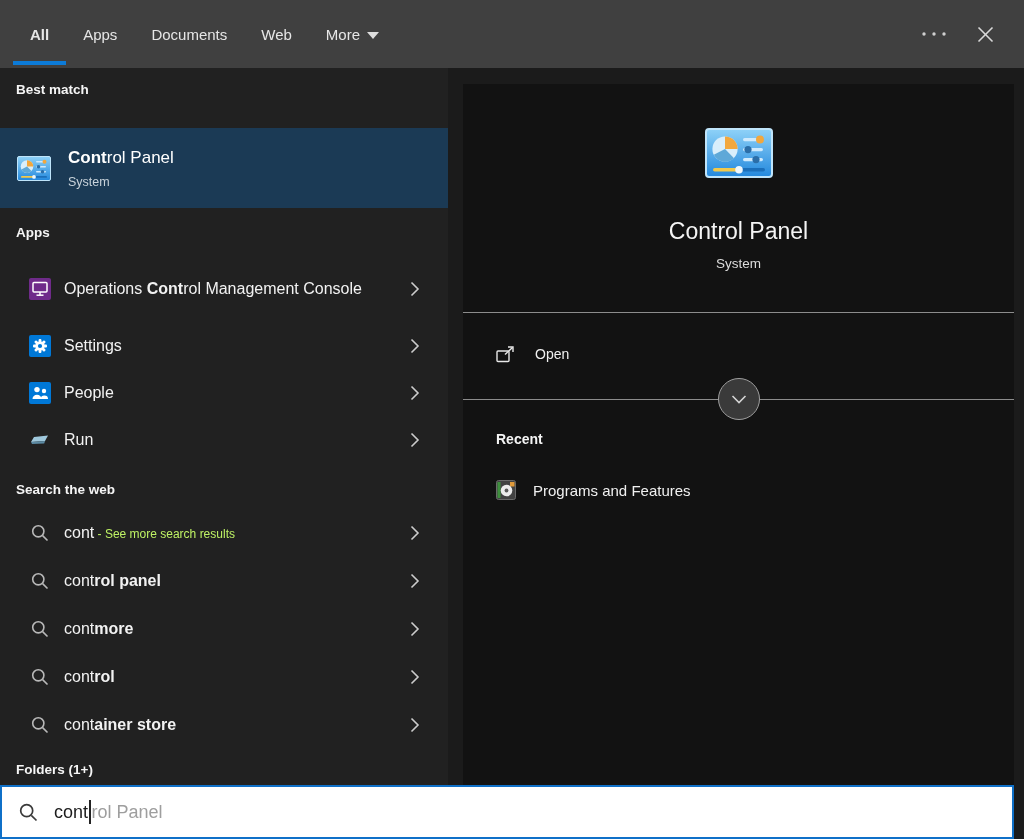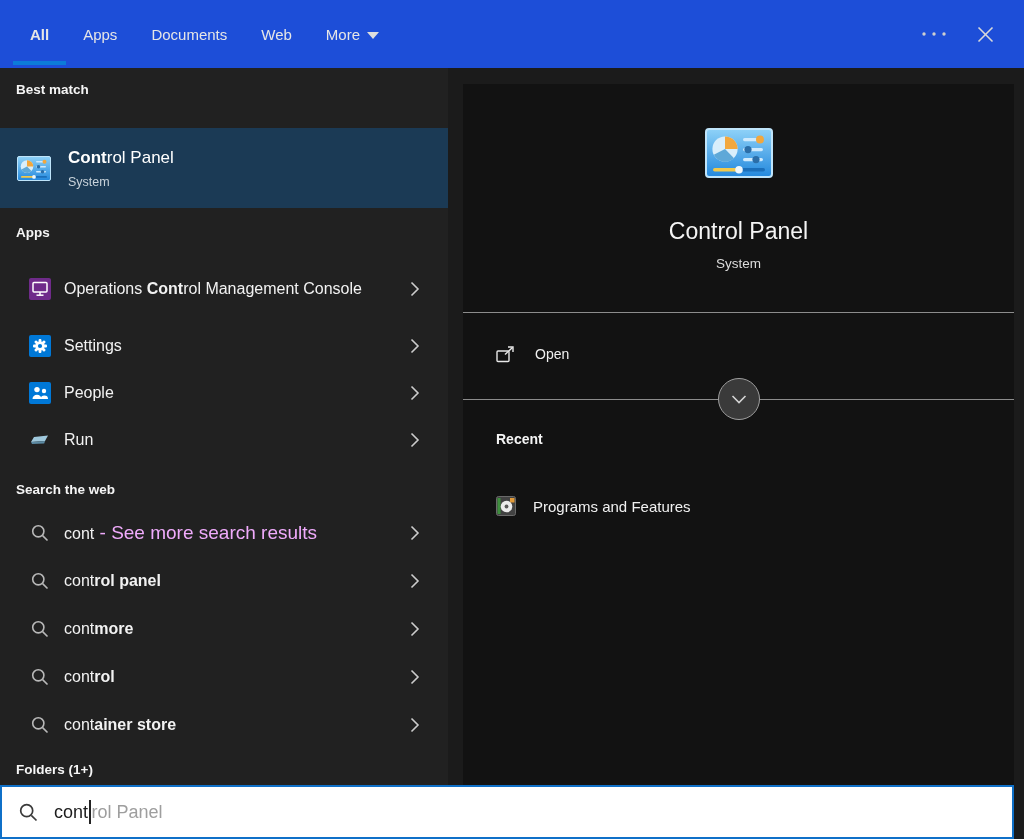--- a/index.html
+++ b/index.html
@@ -3,21 +3,21 @@
 <meta charset="utf-8">
 <style>
   * { margin:0; padding:0; box-sizing:border-box; }
   html,body { width:1024px; height:839px; }
   body {
     position:relative; background:#1b1b1b; overflow:hidden;
     font-family:"Liberation Sans", sans-serif; color:#f0f0f0;
     -webkit-font-smoothing:antialiased;
   }
   
-  .topbar { position:absolute; left:0; top:0; width:1024px; height:68px; background:#1d4ed8; }
+  .topbar { position:absolute; left:0; top:0; width:1024px; height:68px; background:#404040; }
   .tabs { position:absolute; left:30px; top:0; height:68px; display:flex; gap:34px; align-items:center; }
   .tab { position:relative; height:68px; display:flex; align-items:center; gap:7px;
          font-size:15px; color:#e6e6e6; cursor:default; }
   .tab.active { font-weight:700; }
   .tab.active .underline { position:absolute; left:-17px; right:-17px; bottom:3px; height:4px; background:#0c7bd8; }
   .caret-down { width:0; height:0; border-left:6px solid transparent; border-right:6px solid transparent; border-top:7px solid #dedede; margin-top:2px; }
   .win-controls { position:absolute; right:0; top:0; height:68px; display:flex; align-items:center; gap:30px; padding-right:30px; }
 
   
   .left-panel { position:absolute; left:0; top:68px; width:448px; height:717px; background:#212121; }
@@ -29,38 +29,38 @@
   .best-item { height:80px; background:#1b3a55; display:flex; align-items:center; padding-left:17px; cursor:default; }
   .bm-text { margin-left:17px; }
   .bm-title { font-size:17px; color:#ffffff; line-height:20px; }
   .bm-sub { font-size:12.5px; color:#c8d2da; margin-top:7px; }
 
   .row { position:relative; height:47px; display:flex; align-items:center; padding:0 44px 0 29px; cursor:default; }
   .row.two-line { height:66px; }
   .icon-box { width:22px; min-width:22px; height:22px; margin-right:13px; display:flex; align-items:center; justify-content:center; }
   .row-text { font-size:16px; line-height:26px; color:#f2f2f2; max-width:300px; }
   .t-bold { font-weight:700; }
-  .see-more-suffix { font-size:19px; color:#f0abfc; }
+  .see-more-suffix { font-size:12px; color:#bef264; }
   .chev { position:absolute; right:28px; top:50%; transform:translateY(-50%); display:flex; }
 
   
   .right-panel { position:absolute; left:463px; top:84px; width:551px; height:701px; background:#121212; }
   .big-icon { margin:44px auto 0; width:68px; height:50px; display:block; }
   .pv-title { margin-top:40px; text-align:center; font-size:23px; color:#f5f5f5; }
   .pv-sub { margin-top:11px; text-align:center; font-size:13.5px; color:#dcdcdc; }
   .divider { position:absolute; left:0; right:0; height:1px; background:#8c8c8c; }
   .divider.d1 { top:228px; }
   .divider.d2 { top:315px; }
   .open-row { position:absolute; left:33px; top:255px; height:30px; display:flex; align-items:center; gap:20px; cursor:default; }
   .open-label { font-size:14px; color:#f0f0f0; }
   .circle-btn { position:absolute; top:294px; left:50%; transform:translateX(-50%); width:42px; height:42px;
                 border-radius:50%; background:#3a3a3a; border:1.5px solid #9e9e9e;
                 display:flex; align-items:center; justify-content:center; cursor:default; z-index:2; }
   .recent-h { position:absolute; left:33px; top:347px; font-size:14px; font-weight:700; color:#f5f5f5; }
-  .recent-row { position:absolute; left:33px; top:412px; display:flex; align-items:center; gap:17px; cursor:default; }
+  .recent-row { position:absolute; left:33px; top:396px; display:flex; align-items:center; gap:17px; cursor:default; }
   .recent-label { font-size:15px; color:#f0f0f0; }
 
   
   .search-bar { position:absolute; left:0; top:785px; width:1014px; height:54px; background:#ffffff;
                 border:2px solid #0f70c8; display:flex; align-items:center; padding-left:16px; cursor:text; }
   .search-text { margin-left:15px; font-size:18px; display:flex; align-items:center; }
   .typed { color:#1c1c1c; }
   .caret { width:1.5px; height:24px; background:#222; margin:0 1px; }
   .suggestion { color:#9e9e9e; }
 </style>

